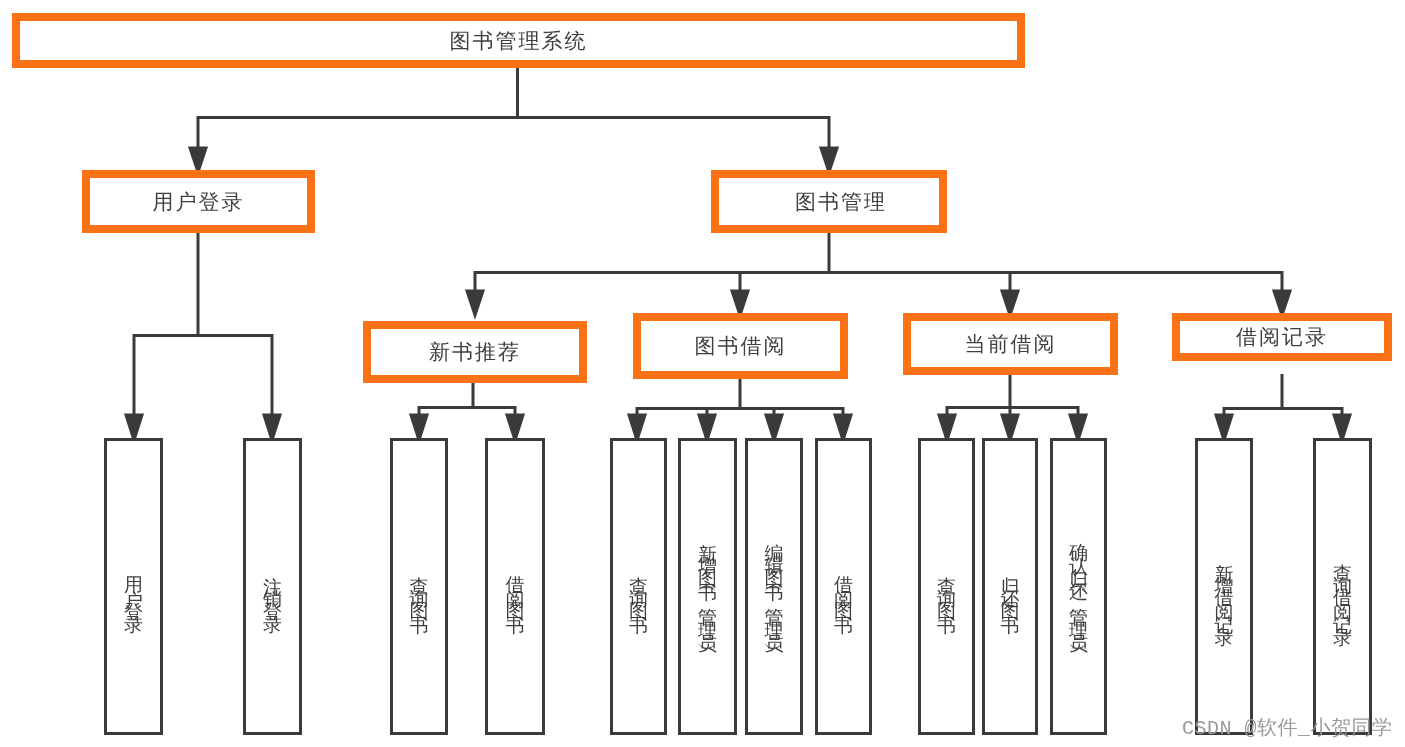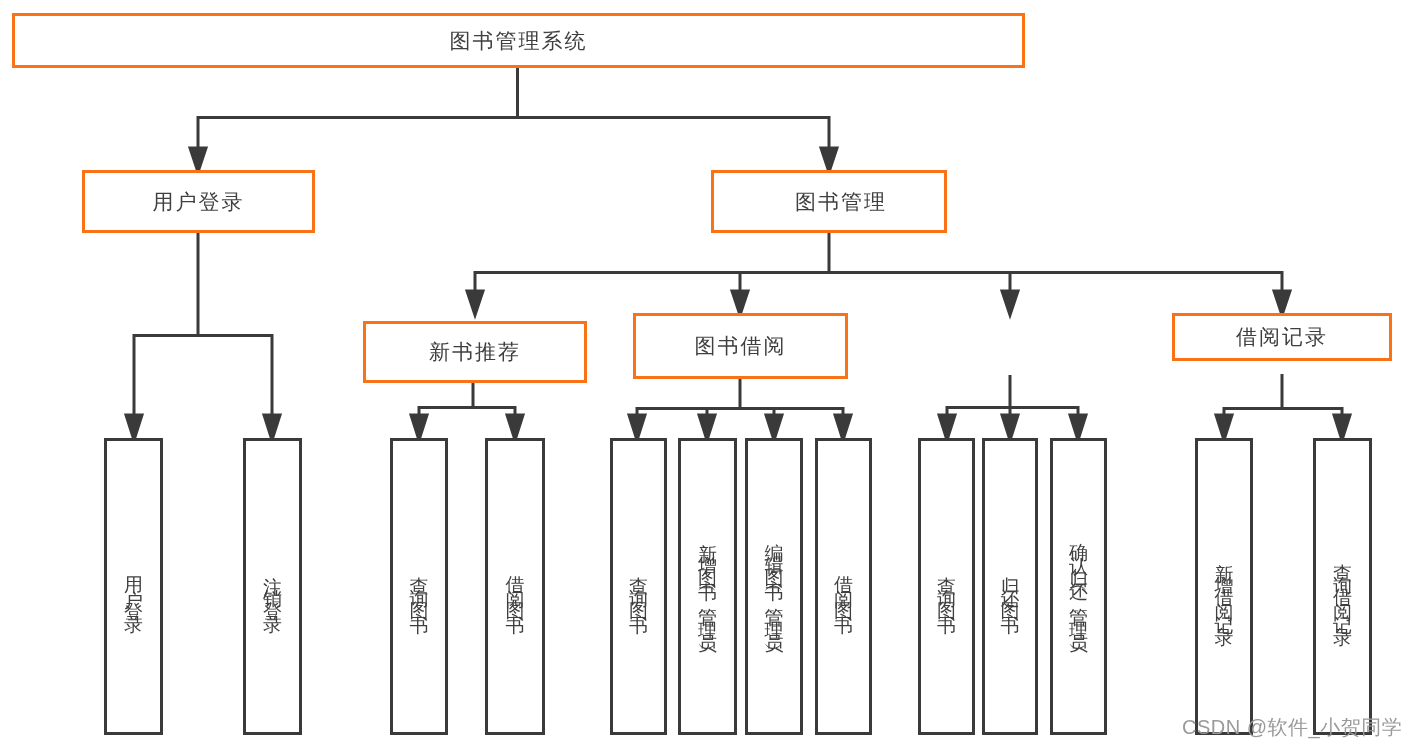--- a/index.html
+++ b/index.html
@@ -3,36 +3,36 @@
 <meta charset="utf-8">
 <style>
   html,body{margin:0;padding:0;background:#fff;}
   #canvas{
     position:relative;width:1405px;height:747px;background:#ffffff;
     font-family:"Liberation Sans","DejaVu Sans",sans-serif;overflow:hidden;
   }
   #wires{position:absolute;left:0;top:0;z-index:0;}
   .node{
     position:absolute;box-sizing:border-box;background:#ffffff;
-    border:3px solid #f97316;display:flex;align-items:center;justify-content:center;
+    border:8px solid #f97316;display:flex;align-items:center;justify-content:center;
     color:#3f3f3f;font-size:21px;letter-spacing:2px;z-index:1;
   }
   .leaf{
     position:absolute;box-sizing:border-box;background:#ffffff;
     border:3px solid #3a3a3a;top:438px;height:297px;
     display:flex;align-items:center;justify-content:center;
     color:#3f3f3f;font-size:19px;z-index:1;
   }
   .leaf span{
     writing-mode:vertical-rl;text-orientation:mixed;
     letter-spacing:13px;line-height:1.25;white-space:nowrap;
   }
   .watermark{
     position:absolute;left:1182px;top:714px;z-index:2;
-    font-size:20px;letter-spacing:0.5px;color:#9a9a9a;white-space:nowrap;
+    font-size:20px;letter-spacing:0.5px;color:#9a9a9a;white-space:nowrap;font-family:Liberation Mono, monospace;
   }
 </style>
 </head>
 <body>
 
 <div id="canvas">
 
   <svg id="wires" width="1405" height="747" viewBox="0 0 1405 747">
     <g stroke="#3a3a3a" stroke-width="3" fill="#3a3a3a">
 
@@ -95,20 +95,23 @@
   <div class="node" style="left:711px;top:170px;width:236px;height:63px;padding-left:24px;">
     <span>图书管理</span>
   </div>
 
   <div class="node" style="left:363px;top:321px;width:224px;height:62px;">
     <span>新书推荐</span>
   </div>
   <div class="node" style="left:633px;top:313px;width:215px;height:66px;justify-content:center;">
     <span>图书借阅</span>
   </div>
+  <div class="node" style="left:903px;top:313px;width:215px;height:62px;">
+    <span>当前借阅</span>
+  </div>
   <div class="node" style="left:1172px;top:313px;width:220px;height:48px;">
     <span>借阅记录</span>
   </div>
 
   <div class="leaf" style="left:104px;width:59px;">
     <span>用户登录</span>
   </div>
   <div class="leaf" style="left:243px;width:59px;">
     <span>注销登录</span>
   </div>

